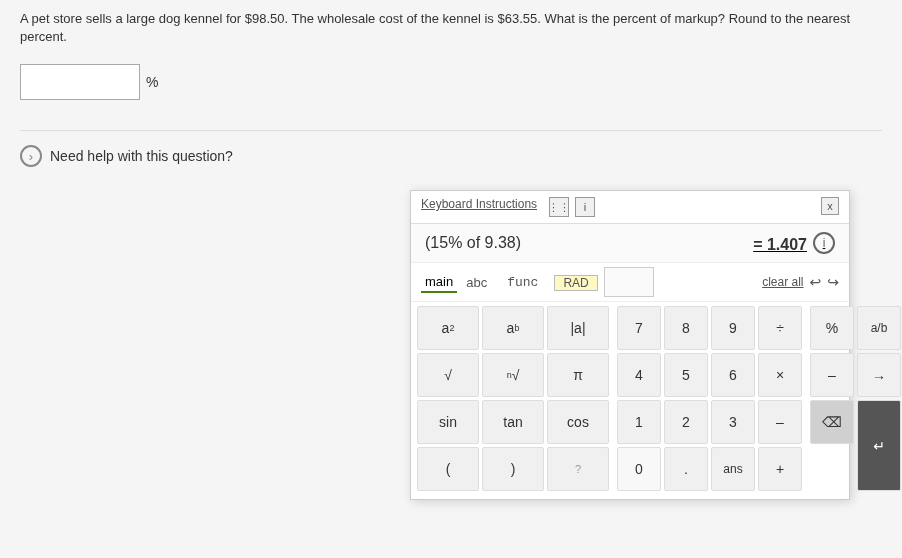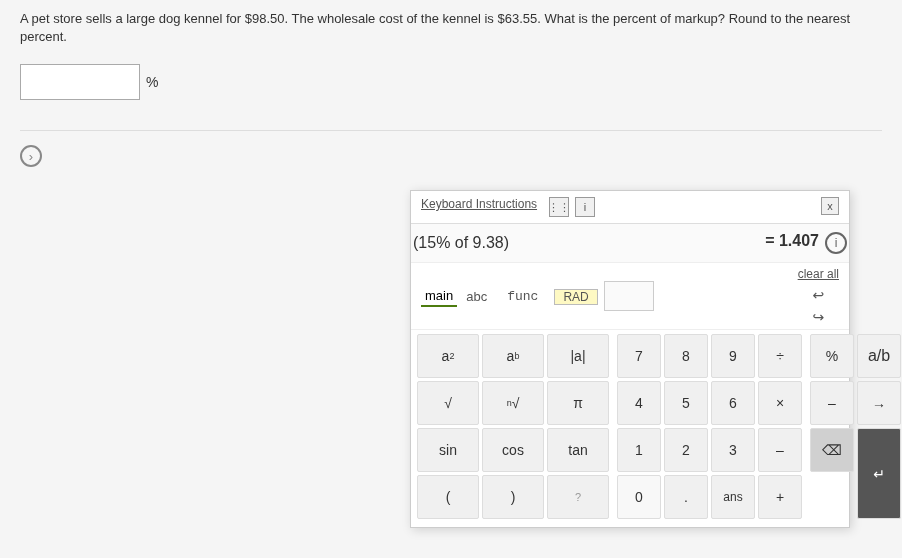--- a/index.html
+++ b/index.html
@@ -131,21 +131,21 @@
       justify-content: center;
       font-size: 11px;
       cursor: pointer;
       color: #555;
     }
 
     .calc-display {
       display: flex;
       align-items: center;
       justify-content: space-between;
-      padding: 8px 2px;
+      padding: 8px 14px;
       background: #fafafa;
       border-bottom: 1px solid #eee;
     }
 
     .calc-display-expr {
       font-size: 16px;
       color: #333;
     }
 
     .calc-display-result {
@@ -163,21 +163,22 @@
       align-items: center;
       justify-content: center;
       font-size: 12px;
       color: #666;
       margin-left: 6px;
       cursor: pointer;
     }
 
     .calc-result-area {
       display: flex;
-      align-items: flex-start;
+      align-items: flex-end;
+      text-decoration: underline;
     }
 
     .calc-tab {
       font-size: 13px;
       color: #555;
       cursor: pointer;
       padding: 2px 4px;
     }
 
     .calc-tab.active {
@@ -192,21 +193,20 @@
       padding: 0 8px;
       cursor: pointer;
       background: #fef9c3;
     }
 
     .calc-backspace-area {
       display: flex;
       align-items: center;
       gap: 6px;
       margin-left: auto;
-      flex-direction: column;
     }
 
     .clear-all-btn {
       font-size: 12px;
       color: #555;
       cursor: pointer;
       text-decoration: underline;
     }
 
     .backspace-icon {
@@ -292,20 +292,21 @@
 
   <p class="question-text">A pet store sells a large dog kennel for $98.50. The wholesale cost of the kennel is $63.55. What is the percent of markup? Round to the nearest percent.</p>
 
   <div class="answer-area">
     <input type="text" class="answer-input" style="">
     <span class="percent-label">%</span>
   </div>
 
   <div class="help-row">
     <div class="help-icon">›</div>
+    <span class="help-text">Need help with this question?</span>
   </div>
 
   <div class="calculator-overlay">
 
     <div class="calc-top-bar">
       <span class="keyboard-instructions-link">Keyboard Instructions</span>
       <div class="calc-top-icons">
         <div class="calc-icon-btn">⋮⋮</div>
         <div class="calc-icon-btn">i</div>
       </div>
@@ -341,22 +342,22 @@
 
         <div class="cbtn">a<sup>2</sup></div>
         <div class="cbtn">a<sup>b</sup></div>
         <div class="cbtn">|a|</div>
 
         <div class="cbtn">√</div>
         <div class="cbtn"><sup>n</sup>√</div>
         <div class="cbtn">π</div>
 
         <div class="cbtn">sin</div>
+        <div class="cbtn">tan</div>
         <div class="cbtn">cos</div>
-        <div class="cbtn">tan</div>
 
         <div class="cbtn">(</div>
         <div class="cbtn">)</div>
         <div class="cbtn" style="font-size:11px; color:#999;">?</div>
       </div>
 
       <div class="calc-right">
 
         <div class="cbtn">7</div>
         <div class="cbtn">8</div>
@@ -375,21 +376,21 @@
 
         <div class="cbtn cbtn-zero">0</div>
         <div class="cbtn">.</div>
         <div class="cbtn" style="font-size:12px;">ans</div>
         <div class="cbtn">+</div>
       </div>
 
       <div class="calc-far-right">
 
         <div class="cbtn">%</div>
-        <div class="cbtn" style="font-size:16px;">a/b</div>
+        <div class="cbtn" style="font-size:12px;">a/b</div>
 
         <div class="cbtn">–</div>
         <div class="cbtn">→</div>
 
         <div class="cbtn cbtn-del" style="background:#d0d0d0; color:#333;">⌫</div>
 
         <div class="cbtn cbtn-enter" style="grid-row: span 2;">↵</div>
 
         <div style="height:44px;"></div>
       </div>

